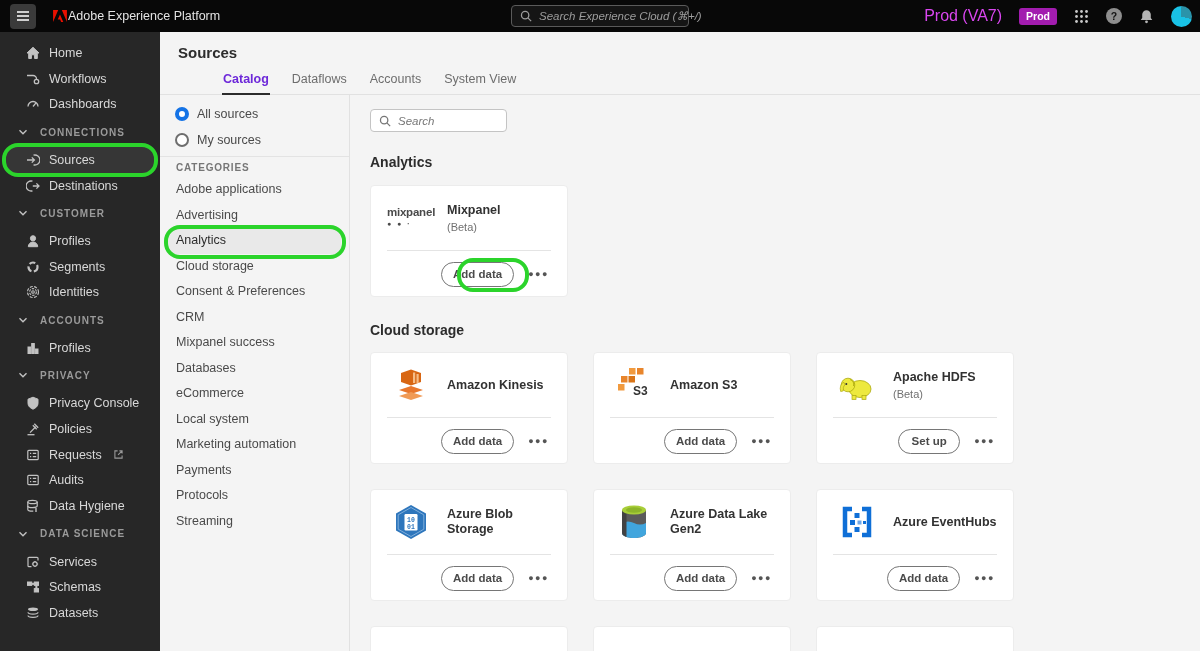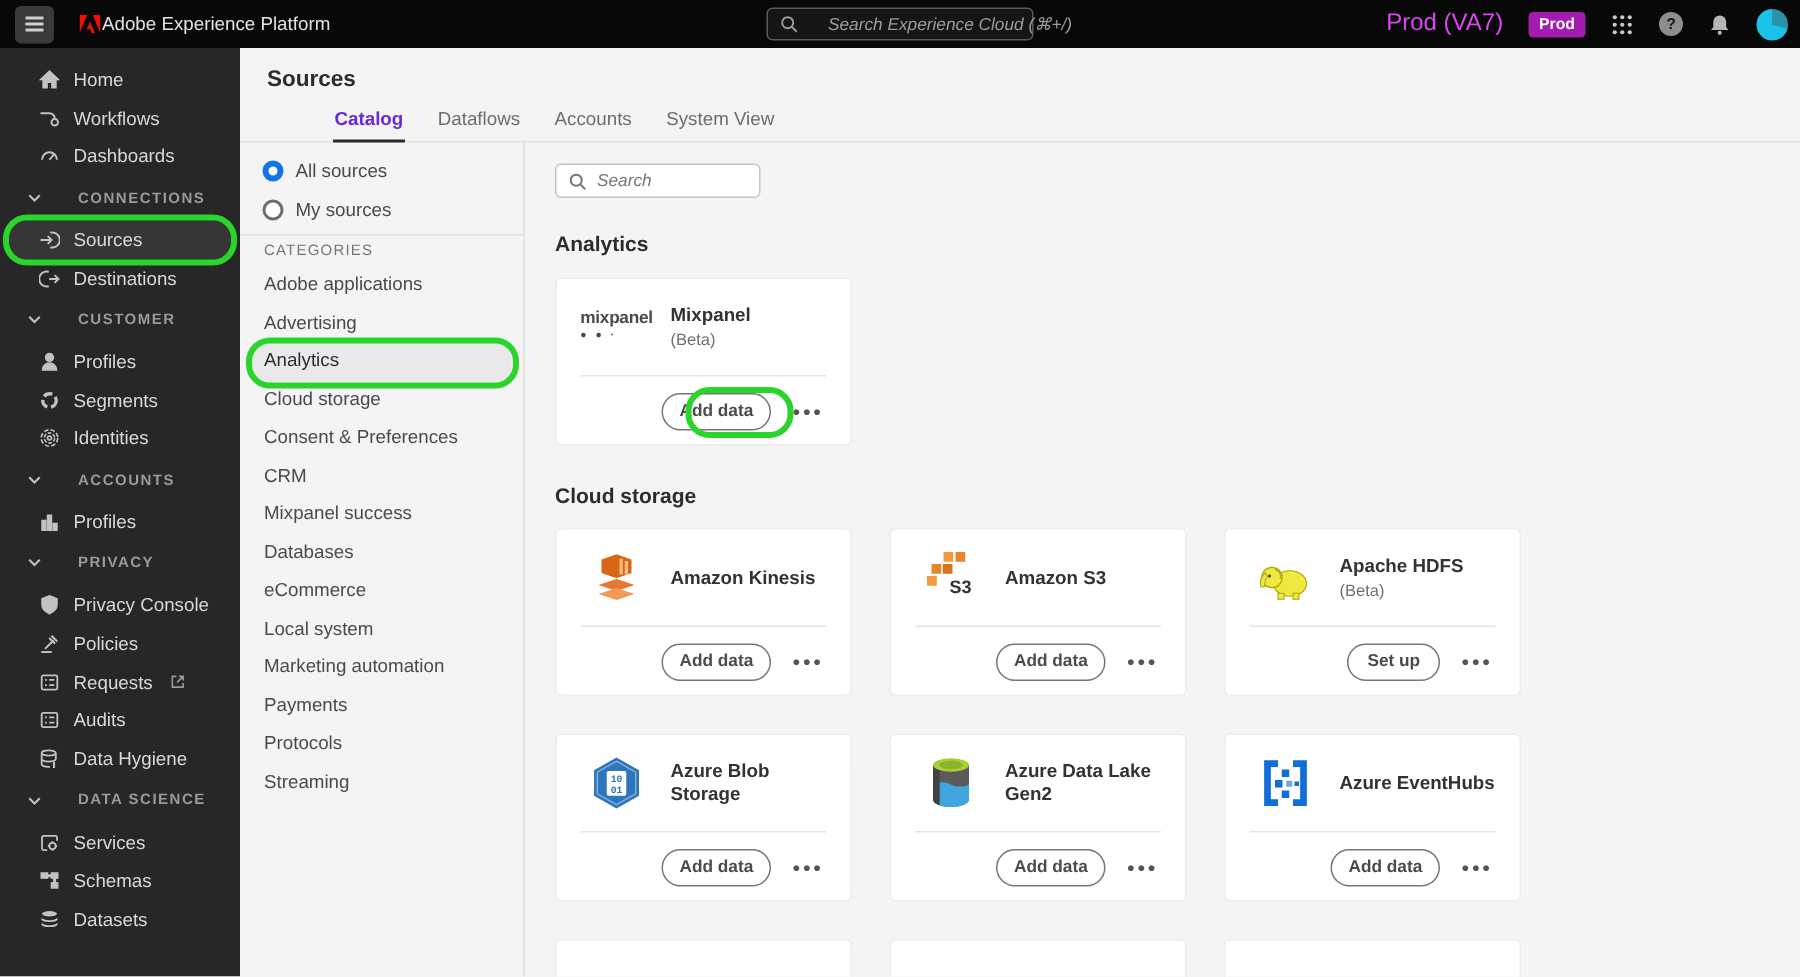--- a/index.html
+++ b/index.html
@@ -9,39 +9,39 @@
   
   .topbar { position:absolute; left:0; top:0; width:1200px; height:32px; background:#080808;
             display:flex; align-items:center; z-index:10; }
   .hamburger { width:26px; height:25px; background:#3a3a3a; border-radius:4px; margin-left:10px;
                display:flex; flex-direction:column; justify-content:center; align-items:center; gap:2.5px; cursor:pointer; }
   .hamburger i { display:block; width:12px; height:1.6px; background:#cfcfcf; }
   .adobe-logo { margin-left:17px; display:flex; align-items:center; }
   .app-title { color:#e3e3e3; font-size:12.5px; margin-left:1px; }
   .top-search { position:absolute; left:50%; transform:translateX(-50%); top:5px; width:178px; height:22px;
                 border:1px solid #5a5a5a; border-radius:4px; background:#151515; display:flex; align-items:center;
-                padding:0 8px; gap:20px; cursor:text; }
+                padding:0 8px; gap:7px; cursor:text; }
   .top-search .ph { color:#9d9d9d; font-size:11.5px; font-style:italic; white-space:nowrap; }
   .top-right { position:absolute; right:8px; top:0; height:32px; display:flex; align-items:center; gap:17px; }
   .env-label { color:#d946ef; font-size:16px; }
   .env-badge { background:#a21caf; color:#fff; font-size:10.5px; font-weight:bold; border-radius:3px;
                padding:2.5px 7px; cursor:pointer; }
   .tb-icon { display:flex; align-items:center; justify-content:center; cursor:pointer; }
   .help-circle { width:16px; height:16px; border-radius:50%; background:#8e8e8e; color:#141414;
                  font-size:10.5px; font-weight:bold; display:flex; align-items:center; justify-content:center; }
   .avatar { width:21px; height:21px; border-radius:50%;
             background:conic-gradient(#2a93aa 0deg 105deg, #19c2e6 105deg 360deg); cursor:pointer; }
 
   
   .sidebar { position:absolute; left:0; top:32px; width:160px; height:619px; background:#272727;
              padding-top:8px; overflow:hidden; }
   .nav-item { display:flex; align-items:center; gap:9px; height:25.8px; margin:0 6px; padding-left:20px;
               color:#d8d8d8; font-size:12.5px; border-radius:4px; cursor:pointer; white-space:nowrap; }
   .nav-item.sel { background:#363636; }
-  .nav-section { display:flex; align-items:center; gap:24px; height:29.5px; padding-left:18px;
+  .nav-section { display:flex; align-items:center; gap:12px; height:29.5px; padding-left:18px;
                  color:#9a9a9a; font-size:10px; font-weight:bold; letter-spacing:1px; cursor:pointer; white-space:nowrap; }
   .nav-ic { width:14px; height:14px; display:flex; align-items:center; justify-content:center; flex:none; }
   .nav-ic svg { stroke:#c2c2c2; }
   .ext-ic { margin-left:3px; display:flex; }
 
   
   .content { position:absolute; left:160px; top:32px; width:1040px; height:619px; background:#f4f4f4; }
   .page-title { padding:12px 0 0 18px; font-size:15px; font-weight:bold; color:#2c2c2c; height:31px; }
   .tab-bar { margin-top:3px; padding-left:18px; border-bottom:1px solid #e1e1e1; display:flex; gap:21px; height:29px; }
   .tab { font-size:12.5px; color:#6d6d6d; padding:6px 1px 8px; cursor:pointer; }
@@ -50,21 +50,21 @@
 
   
   .rail { width:190px; flex:none; border-right:1px solid #e1e1e1; padding-top:6px; }
   .radio-row { display:flex; align-items:center; gap:8px; height:26px; padding-left:15px; cursor:pointer; }
   .radio { width:14px; height:14px; border-radius:50%; background:#fff; flex:none; }
   .radio.sel { border:4.5px solid #1473E6; }
   .radio.unsel { border:2px solid #6e6e6e; }
   .radio-lbl { font-size:12.5px; color:#4a4a4a; }
   .rail-divider { margin-top:3px; border-top:1px solid #e3e3e3; }
   .cat-label { height:20px; padding-left:16px; display:flex; align-items:center; font-size:10px;
-               font-weight:normal; letter-spacing:0.8px; color:#767676;text-align:right; }
+               font-weight:bold; letter-spacing:0.8px; color:#767676;text-align:right; }
   .cat-item { height:25.5px; line-height:25.5px; margin:0 8px; padding-left:8px; font-size:12.5px;
               color:#4a4a4a; border-radius:4px; cursor:pointer; white-space:nowrap; }
   .cat-item.sel { background:#e9e9e9; color:#2c2c2c; }
 
   
   .main { flex:1; padding:14px 0 0 20px; overflow:hidden; }
   .cat-search { width:137px; height:23px; background:#fff; border:1px solid #c4c4c4; border-radius:4px;
                 display:flex; align-items:center; gap:7px; padding:0 8px; cursor:text; }
   .cat-search .ph { font-size:11.5px; font-style:italic; color:#767676; }
   .sec-heading { font-size:14px; font-weight:bold; color:#2c2c2c; }

